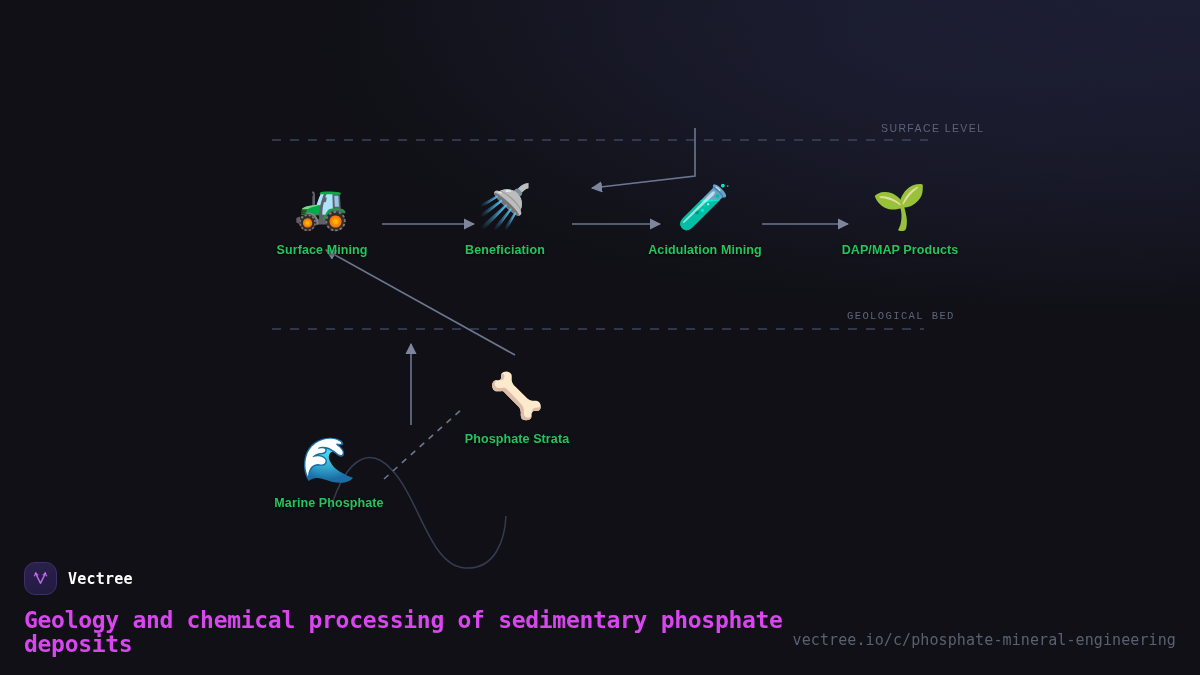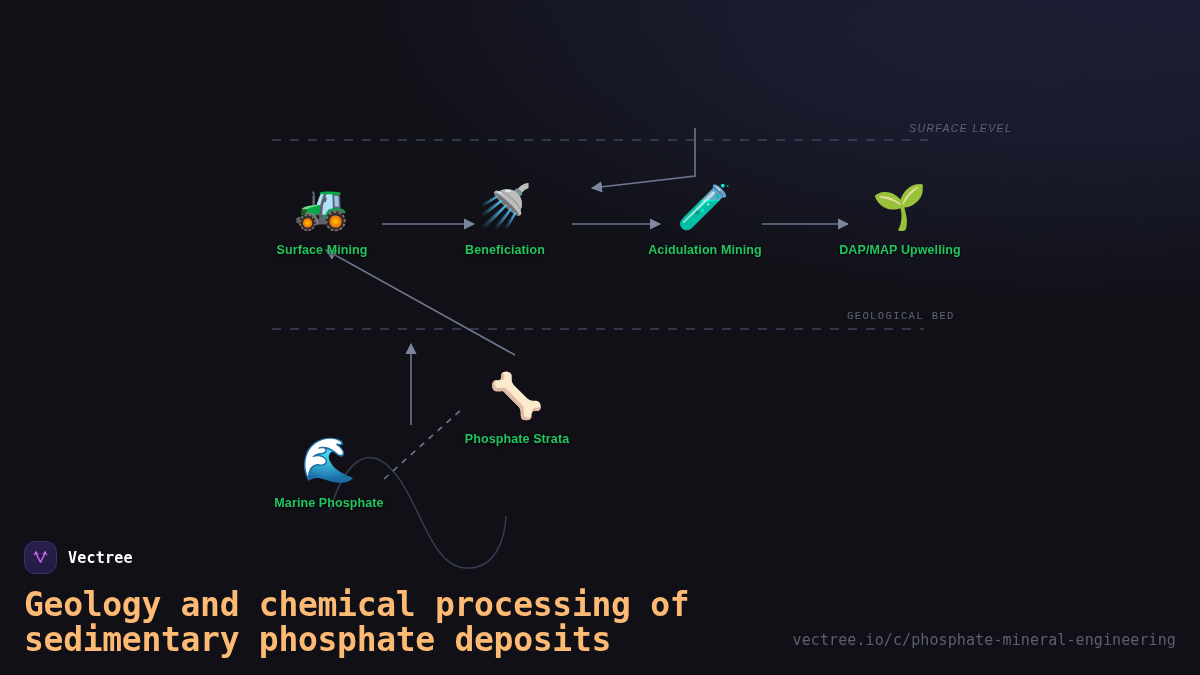--- a/index.html
+++ b/index.html
@@ -46,21 +46,21 @@
     background:linear-gradient(150deg,#2b2150 0%,#221a40 100%);
     border:1px solid #3b3068;
     display:flex; align-items:center; justify-content:center;
   }
   #brand-name {
     font-family:"DejaVu Sans Mono", monospace;
     font-size:15px; font-weight:bold; color:#ffffff; letter-spacing:0.2px;
   }
   #title {
     font-family:"DejaVu Sans Mono", monospace;
-    font-size:33px; font-weight:bold; color:#fdba74;
+    font-size:23px; font-weight:bold; color:#d946ef;
     line-height:1.04; letter-spacing:-0.3px;
     max-width:790px;
   }
   #url {
     position:absolute; right:24px; bottom:26px;
     font-family:"DejaVu Sans Mono", monospace;
     font-size:15px; color:#5b6070; letter-spacing:0.1px;
   }
 </style>
 </head>
@@ -88,41 +88,41 @@
 
     <path d="M 695 128 L 695 176 L 592 188" fill="none" stroke="#6d7690" stroke-width="1.6" marker-end="url(#ah)"></path>
 
     <line x1="515" y1="355" x2="326" y2="250" stroke="#6d7690" stroke-width="1.6" marker-end="url(#ah)"></line>
 
     <line x1="411" y1="425" x2="411" y2="344" stroke="#6d7690" stroke-width="1.6" marker-end="url(#ah)"></line>
 
     <line x1="384" y1="479" x2="462" y2="409" stroke="#6d7690" stroke-width="1.6" stroke-dasharray="6 6"></line>
   </svg>
 
-  <div class="band-label" style="left:909px; top:122px;font-style:italic;">SURFACE LEVEL</div>
+  <div class="band-label" style="left:881px; top:122px;">SURFACE LEVEL</div>
   <div class="band-label" style="left:847px; top:310px;font-family:Liberation Mono, monospace;">GEOLOGICAL BED</div>
 
   <div class="node" style="left:232px; top:185px;">
     <span class="glyph">🚜</span>
     <span class="nlabel">Surface Mining</span>
   </div>
 
   <div class="node" style="left:415px; top:185px;">
     <span class="glyph">🚿</span>
     <span class="nlabel">Beneficiation</span>
   </div>
 
   <div class="node" style="left:615px; top:185px;">
     <span class="glyph">🧪</span>
     <span class="nlabel">Acidulation Mining</span>
   </div>
 
   <div class="node" style="left:810px; top:185px;">
     <span class="glyph">🌱</span>
-    <span class="nlabel">DAP/MAP Upwelling</span>
+    <span class="nlabel">DAP/MAP Products</span>
   </div>
 
   <div class="node" style="left:427px; top:374px;">
     <span class="glyph">🦴</span>
     <span class="nlabel">Phosphate Strata</span>
   </div>
 
   <div class="node" style="left:239px; top:438px;">
     <span class="glyph">🌊</span>
     <span class="nlabel">Marine Phosphate</span>

